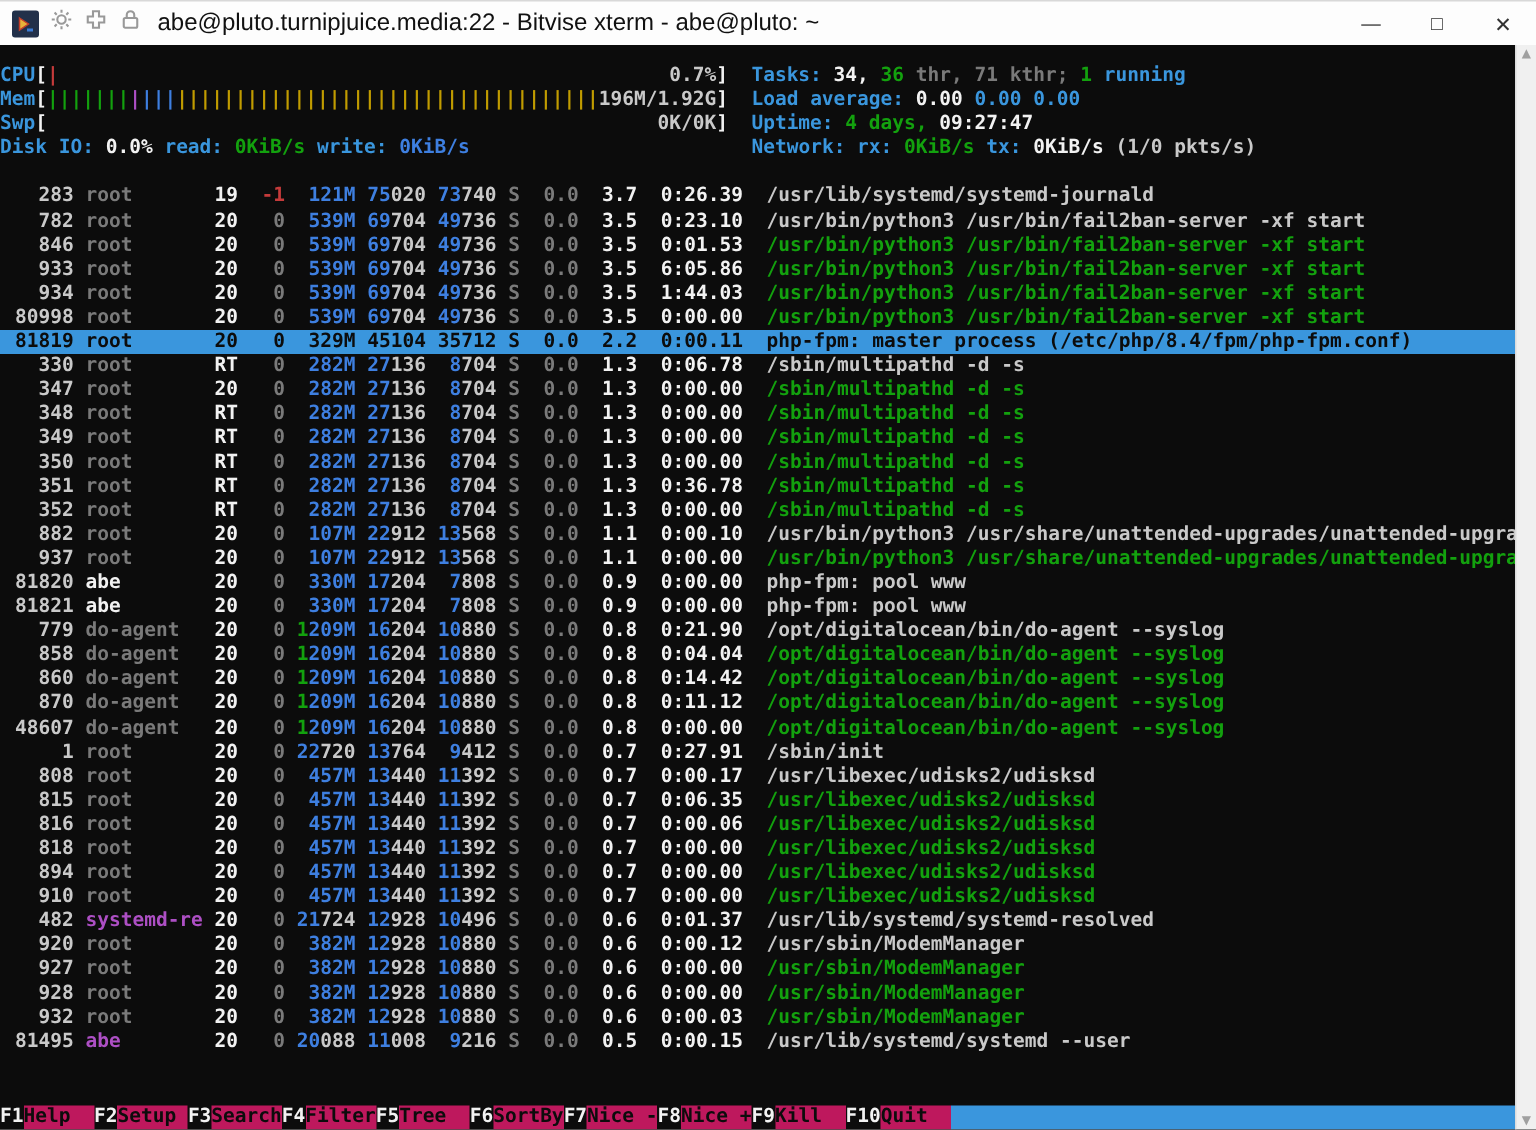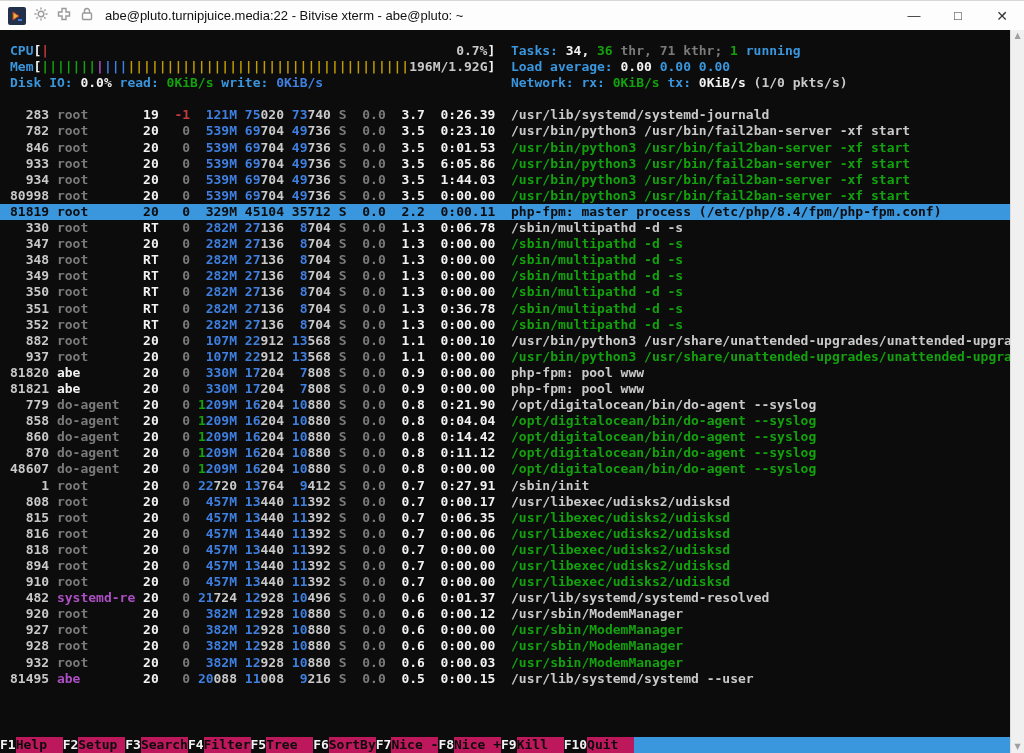--- a/index.html
+++ b/index.html
@@ -1,29 +1,29 @@
 <!DOCTYPE html>
 <html><head>
 <meta charset="utf-8">
 <style>
   html,body{margin:0;padding:0;}
   body{width:1024px;height:753px;overflow:hidden;background:#fff;font-family:"Liberation Sans",sans-serif;position:relative;}
   
   .titlebar{height:30px;background:#fdfdfd;display:flex;align-items:center;box-sizing:border-box;border-top:1px solid #d8d8d8;}
   .tb-icons{display:flex;align-items:center;gap:7px;margin-left:8px;}
   .appicon{width:18px;height:18px;border-radius:2px;background:#22304a;display:flex;align-items:center;justify-content:center;}
-  .tb-title{margin-left:10px;font-size:13px;color:#111;white-space:nowrap;}
+  .tb-title{margin-left:10px;font-size:16px;color:#111;white-space:nowrap;}
   .tb-controls{margin-left:auto;display:flex;align-items:center;gap:0;}
   .tb-btn{width:44px;height:28px;display:flex;align-items:center;justify-content:center;color:#333;font-size:13px;}
   .tb-btn.close{font-size:14px;}
   
   .term{position:absolute;top:30px;left:0;right:0;bottom:0;background:#0c0c0c;font-family:"DejaVu Sans Mono",monospace;font-size:13px;line-height:16.1px;font-weight:bold;}
   .content{position:absolute;top:0;left:0;right:14px;bottom:0;overflow:hidden;}
   .spacer{height:13px;}
-  .line{white-space:pre;height:16.1px;padding-left:10px;}
+  .line{white-space:pre;height:16.1px;}
   .row{white-space:pre;height:16.1px;padding-left:10px;}
   .hdr{background:#13A10E;color:#0c0c0c;}
   .hdr span{color:#0c0c0c;}
   .hdr .sort{background:#3A96DD;}
   .row.sel{background:#3A96DD;}
   .row.sel span{color:#0c0c0c !important;margin-top:14px;}
   
   .c{color:#3A96DD;}   
   .w{color:#C9C9C9;}   
   .b{color:#F2F2F2;}   
@@ -80,20 +80,21 @@
     <span class="tb-btn close">✕</span>
   </div>
 </div>
 
 <div class="term">
   <div class="content">
     <div class="spacer"></div>
     <div id="meters">
         <div class="line"><span class="c">CPU</span><span class="b">[</span><span class="r">|</span><span class="w">                                                    </span><span class="w">0.7%</span><span class="b">]</span><span class="w">  </span><span class="c">Tasks: </span><span class="b">34, </span><span class="g">36</span><span class="dm"> thr, 71 kthr; </span><span class="g">1</span><span class="c"> running</span></div>
         <div class="line"><span class="c">Mem</span><span class="b">[</span><span class="g">|||||||</span><span class="m">|</span><span class="bl">|||</span><span class="y">||||||||||||||||||||||||||||||||||||</span><span class="w">196M/1.92G</span><span class="b">]</span><span class="w">  </span><span class="c">Load average: </span><span class="b">0.00 </span><span class="c">0.00 0.00</span></div>
+        <div class="line"><span class="c">Swp</span><span class="b">[</span><span class="w">                                                    </span><span class="w">0K/0K</span><span class="b">]</span><span class="w">  </span><span class="c">Uptime: </span><span class="g">4 days, </span><span class="b">09:27:47</span></div>
         <div class="line"><span class="c">Disk IO: </span><span class="b">0.0%</span><span class="c"> read: </span><span class="g">0KiB/s</span><span class="c"> write: </span><span class="bl">0KiB/s</span><span class="w">                        </span><span class="c">Network: rx: </span><span class="g">0KiB/s</span><span class="c"> tx: </span><span class="b">0KiB/s</span><span class="w"> (1/0 pkts/s)</span></div>
       </div>
     <div class="line"></div>
     <div id="rows">
         <div class="row"><span class="w">  283</span><span> </span><span class="dm">root      </span><span class="b"> 19</span><span> </span><span class="r"> -1</span><span> </span><span class="w"> </span><span class="bl">121M</span><span> </span><span class="bl">75</span><span class="w">020</span><span> </span><span class="bl">73</span><span class="w">740</span><span> </span><span class="dm">S</span><span> </span><span class="dm"> 0.0</span><span> </span><span class="b"> 3.7</span><span> </span><span class="b"> 0:26.39</span><span>  </span><span class="w">/usr/lib/systemd/systemd-journald</span></div>
         <div class="row"><span class="w">  782</span><span> </span><span class="dm">root      </span><span class="b"> 20</span><span> </span><span class="dm">  0</span><span> </span><span class="w"> </span><span class="bl">539M</span><span> </span><span class="bl">69</span><span class="w">704</span><span> </span><span class="bl">49</span><span class="w">736</span><span> </span><span class="dm">S</span><span> </span><span class="dm"> 0.0</span><span> </span><span class="b"> 3.5</span><span> </span><span class="b"> 0:23.10</span><span>  </span><span class="w">/usr/bin/python3 /usr/bin/fail2ban-server -xf start</span></div>
         <div class="row"><span class="w">  846</span><span> </span><span class="dm">root      </span><span class="b"> 20</span><span> </span><span class="dm">  0</span><span> </span><span class="w"> </span><span class="bl">539M</span><span> </span><span class="bl">69</span><span class="w">704</span><span> </span><span class="bl">49</span><span class="w">736</span><span> </span><span class="dm">S</span><span> </span><span class="dm"> 0.0</span><span> </span><span class="b"> 3.5</span><span> </span><span class="b"> 0:01.53</span><span>  </span><span class="g">/usr/bin/python3 /usr/bin/fail2ban-server -xf start</span></div>
         <div class="row"><span class="w">  933</span><span> </span><span class="dm">root      </span><span class="b"> 20</span><span> </span><span class="dm">  0</span><span> </span><span class="w"> </span><span class="bl">539M</span><span> </span><span class="bl">69</span><span class="w">704</span><span> </span><span class="bl">49</span><span class="w">736</span><span> </span><span class="dm">S</span><span> </span><span class="dm"> 0.0</span><span> </span><span class="b"> 3.5</span><span> </span><span class="b"> 6:05.86</span><span>  </span><span class="g">/usr/bin/python3 /usr/bin/fail2ban-server -xf start</span></div>
         <div class="row"><span class="w">  934</span><span> </span><span class="dm">root      </span><span class="b"> 20</span><span> </span><span class="dm">  0</span><span> </span><span class="w"> </span><span class="bl">539M</span><span> </span><span class="bl">69</span><span class="w">704</span><span> </span><span class="bl">49</span><span class="w">736</span><span> </span><span class="dm">S</span><span> </span><span class="dm"> 0.0</span><span> </span><span class="b"> 3.5</span><span> </span><span class="b"> 1:44.03</span><span>  </span><span class="g">/usr/bin/python3 /usr/bin/fail2ban-server -xf start</span></div>
         <div class="row"><span class="w">80998</span><span> </span><span class="dm">root      </span><span class="b"> 20</span><span> </span><span class="dm">  0</span><span> </span><span class="w"> </span><span class="bl">539M</span><span> </span><span class="bl">69</span><span class="w">704</span><span> </span><span class="bl">49</span><span class="w">736</span><span> </span><span class="dm">S</span><span> </span><span class="dm"> 0.0</span><span> </span><span class="b"> 3.5</span><span> </span><span class="b"> 0:00.00</span><span>  </span><span class="g">/usr/bin/python3 /usr/bin/fail2ban-server -xf start</span></div>

